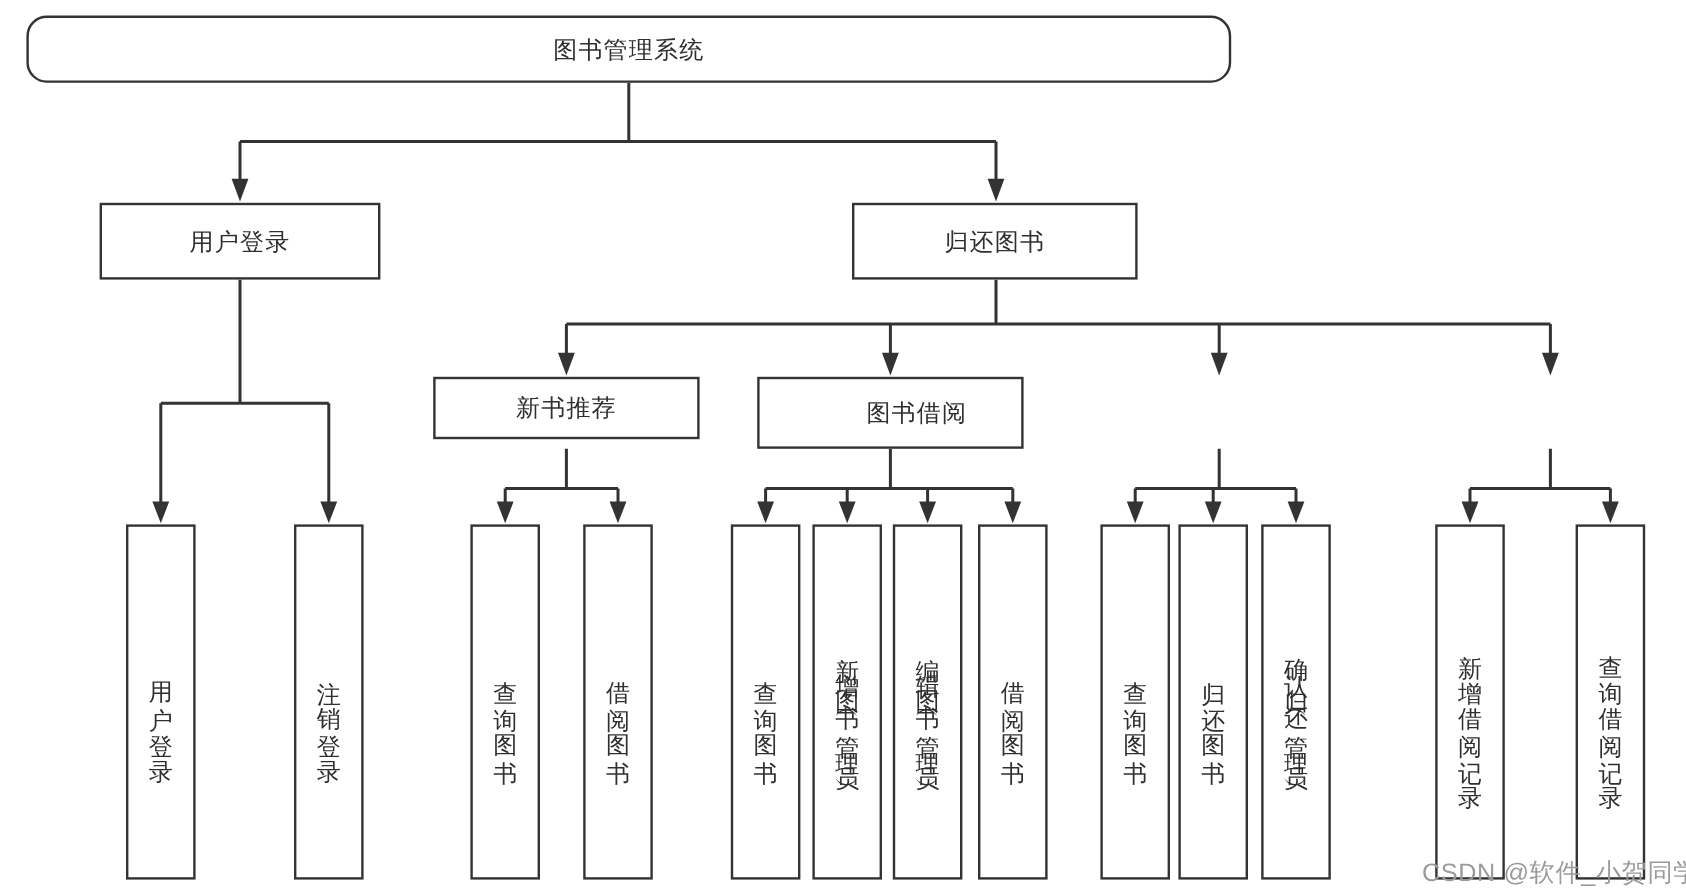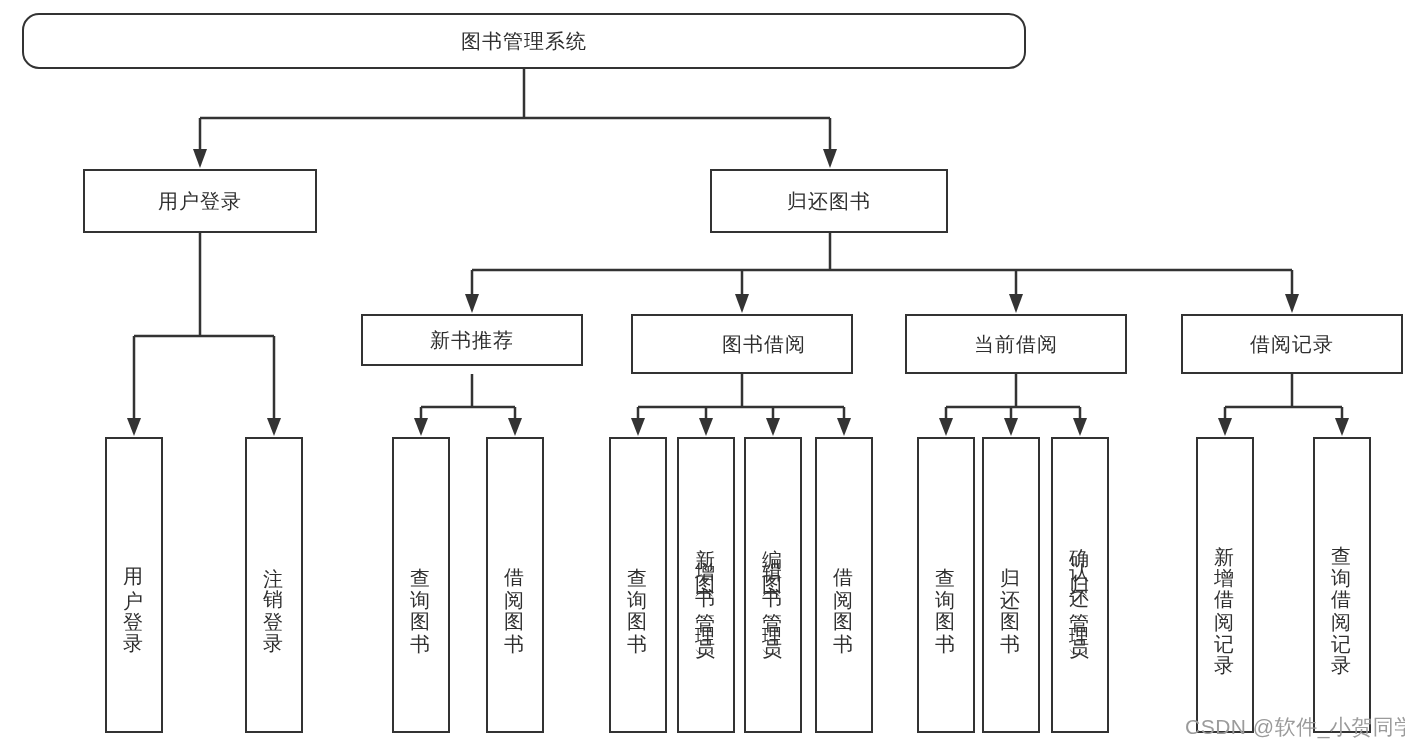--- a/index.html
+++ b/index.html
@@ -121,26 +121,20 @@
   <div class="box" style="left:710px; top:169px; width:238px; height:64px;">
     <span class="hlabel">归还图书</span>
   </div>
 
   <div class="box" style="left:361px; top:314px; width:222px; height:52px;">
     <span class="hlabel">新书推荐</span>
   </div>
   <div class="box" style="left:631px; top:314px; width:222px; height:60px;padding-left:44px;">
     <span class="hlabel">图书借阅</span>
   </div>
-  <div class="box" style="left:905px; top:314px; width:222px; height:60px;">
-    <span class="hlabel">当前借阅</span>
-  </div>
-  <div class="box" style="left:1181px; top:314px; width:222px; height:60px;">
-    <span class="hlabel">借阅记录</span>
-  </div>
 
   <div class="box leaf" style="left:105px;">
     <span class="vtext">用户登录</span>
   </div>
   <div class="box leaf" style="left:245px;">
     <span class="vtext">注销登录</span>
   </div>
   <div class="box leaf" style="left:392px;">
     <span class="vtext">查询图书</span>
   </div>

